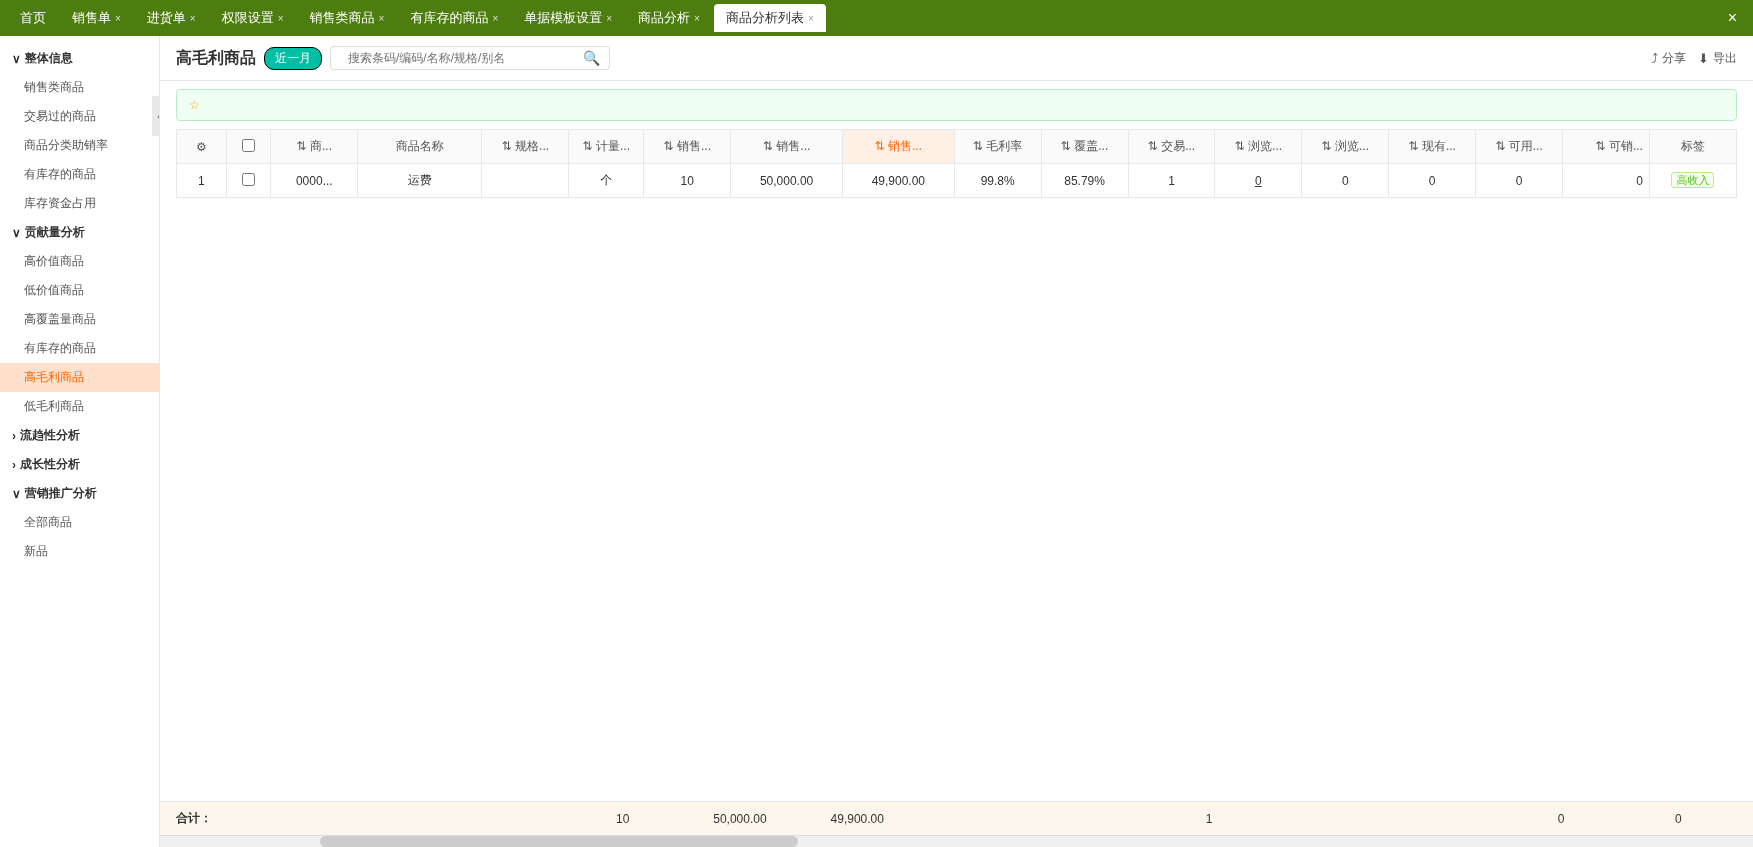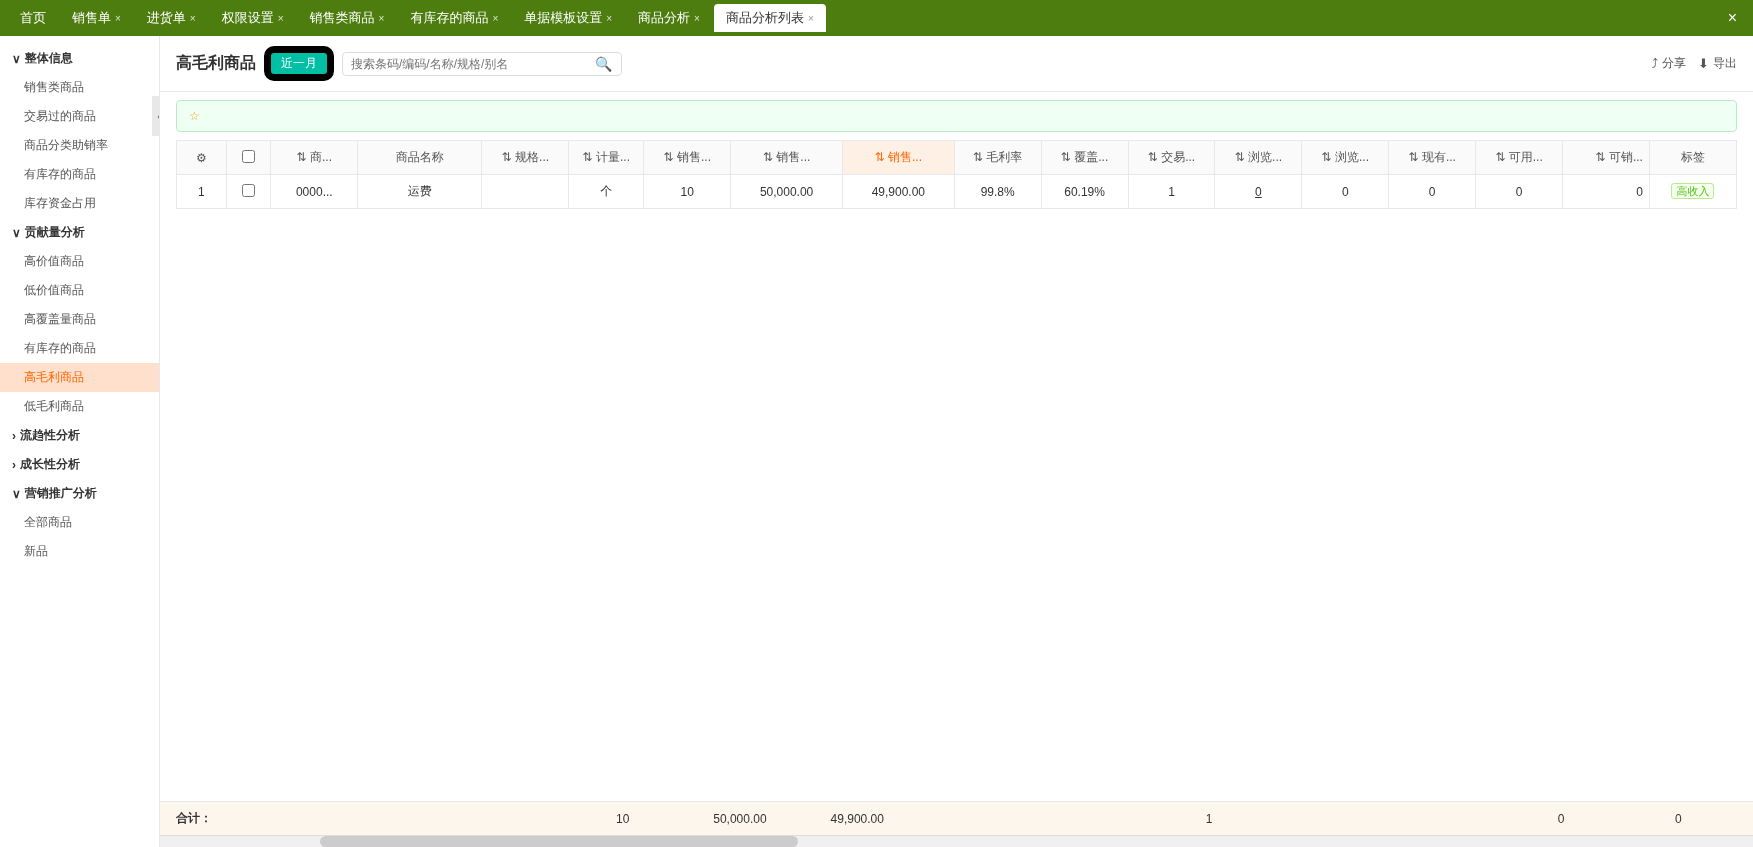--- a/index.html
+++ b/index.html
@@ -101,21 +101,21 @@
       border-bottom: 1px solid #e8e8e8;
       background: white;
     }
     .page-title {
       font-size: 16px;
       font-weight: bold;
       color: #333;
     }
     .filter-btn {
       padding: 2px 10px;
-      border: 7px solid #000000;
+      border: 1px solid #000000;
       border-radius: 10px;
       color: #00bfa5;
       font-size: 12px;
       cursor: pointer;
       background: white;
     }
     .filter-btn.active { background: #00bfa5; color: white; }
     .search-box {
       display: flex;
       align-items: center;
@@ -126,20 +126,21 @@
       flex: 1;
       max-width: 280px;
     }
     .search-box input {
       border: none;
       outline: none;
       font-size: 12px;
       color: #c2410c;
       width: 100%;
       background: transparent;
+      margin-left: 9px;
     }
     .header-actions {
       margin-left: auto;
       display: flex;
       gap: 12px;
       align-items: center;
     }
     .action-btn {
       display: flex;
       align-items: center;
@@ -434,21 +435,21 @@
               <input type="checkbox" style="">
             </td>
             <td class="col-code">0000...</td>
             <td class="col-name">运费</td>
             <td class="col-spec"></td>
             <td class="col-unit">个</td>
             <td class="col-sales-qty">10</td>
             <td class="col-sales-amt">50,000.00</td>
             <td class="col-sales-cost">49,900.00</td>
             <td class="col-gross">99.8%</td>
-            <td class="col-coverage">60.19%</td>
+            <td class="col-coverage">85.79%</td>
             <td class="col-trade">1</td>
             <td class="col-browse1">
               <span style="text-decoration:underline; color:#333; cursor:pointer;">0</span>
             </td>
             <td class="col-browse2">0</td>
             <td class="col-stock1">0</td>
             <td class="col-stock2">0</td>
             <td class="col-stock3">0</td>
             <td class="col-tag">
               <span class="tag-high-income">高收入</span>

